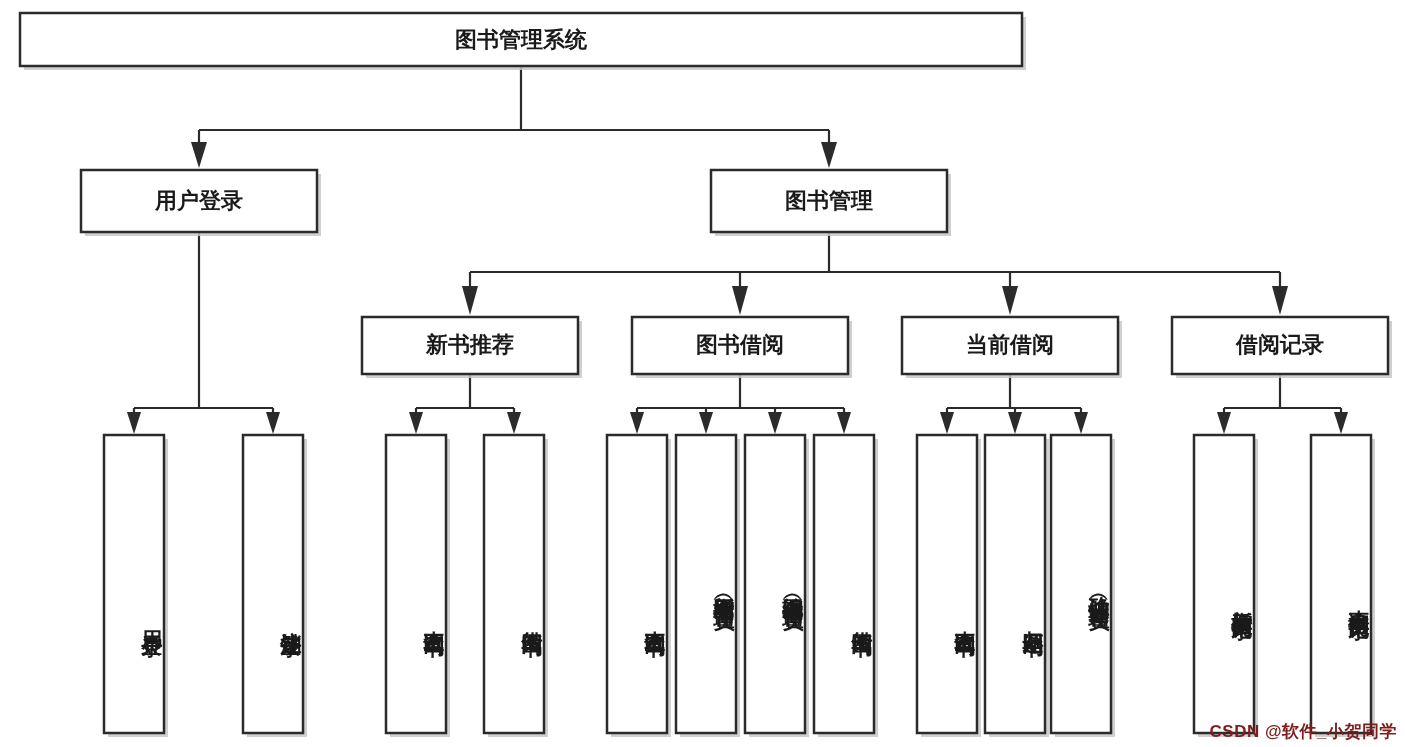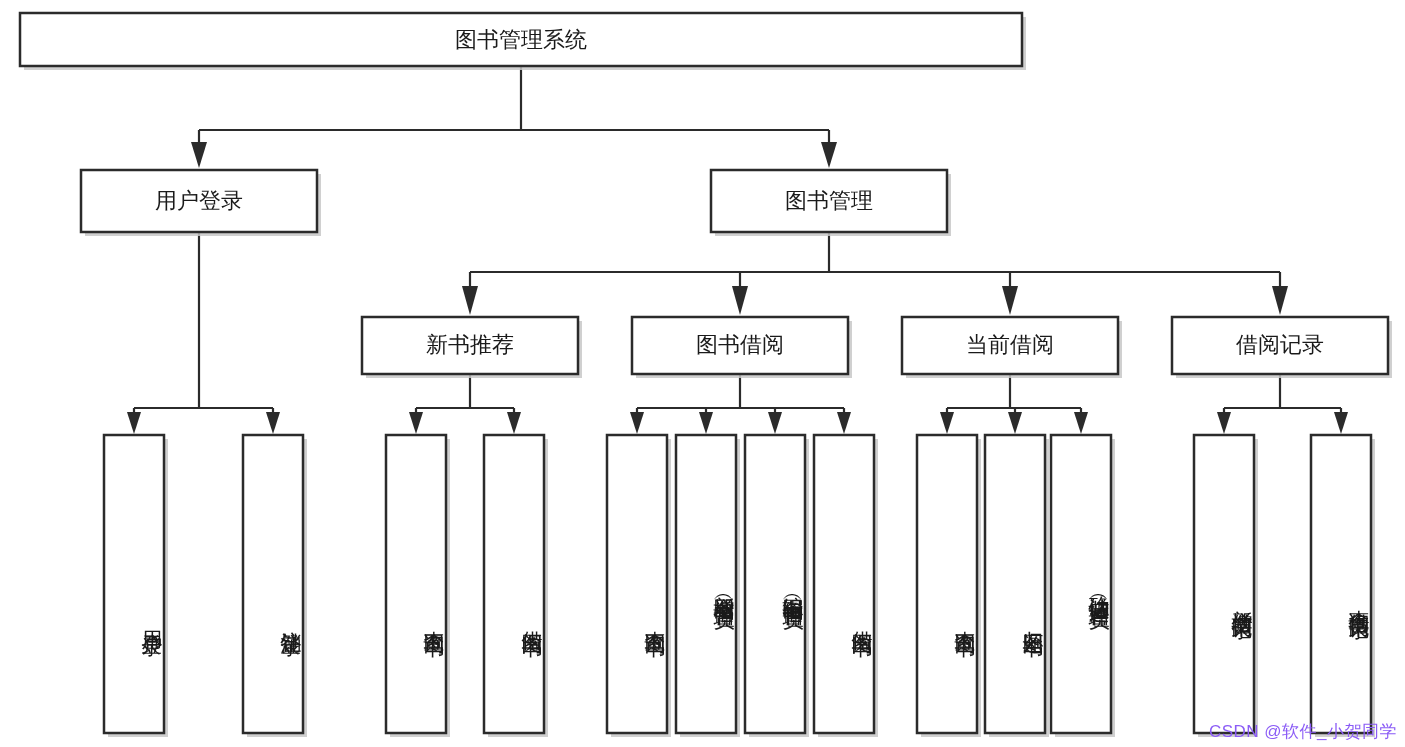--- a/index.html
+++ b/index.html
@@ -11,20 +11,21 @@
     width: 1405px;
     height: 747px;
     font-family: "Liberation Sans", "DejaVu Sans", sans-serif;
     overflow: hidden;
   }
   #diagram-root {
     position: relative;
     width: 1405px;
     height: 747px;
     background: #ffffff;
+    font-weight: bold;
   }
   svg#flow-svg {
     position: absolute;
     left: 0;
     top: 0;
     width: 1405px;
     height: 747px;
   }
   .node-box {
     fill: #ffffff;
@@ -66,21 +67,21 @@
     justify-content: center;
     white-space: nowrap;
     pointer-events: none;
   }
   .watermark {
     position: absolute;
     right: 8px;
     bottom: 4px;
     font-family: "Liberation Sans", "DejaVu Sans", sans-serif;
     font-size: 17px;
-    color: #8b5cf6;
+    color: #7f1d1d;
     white-space: nowrap;
     letter-spacing: 0.5px;
   }
 </style>
 </head>
 <body>
 
 <div id="diagram-root">
 
   <svg id="flow-svg" viewBox="0 0 1405 747">

